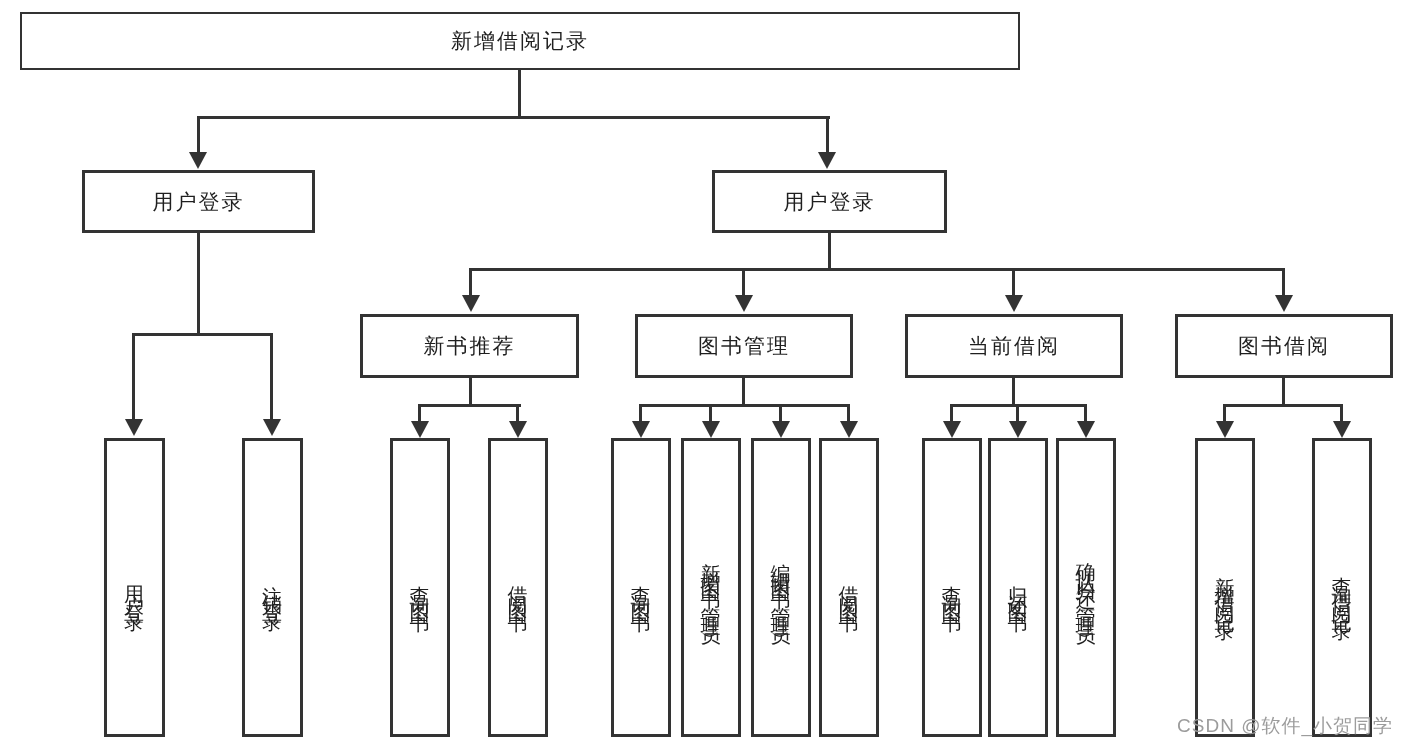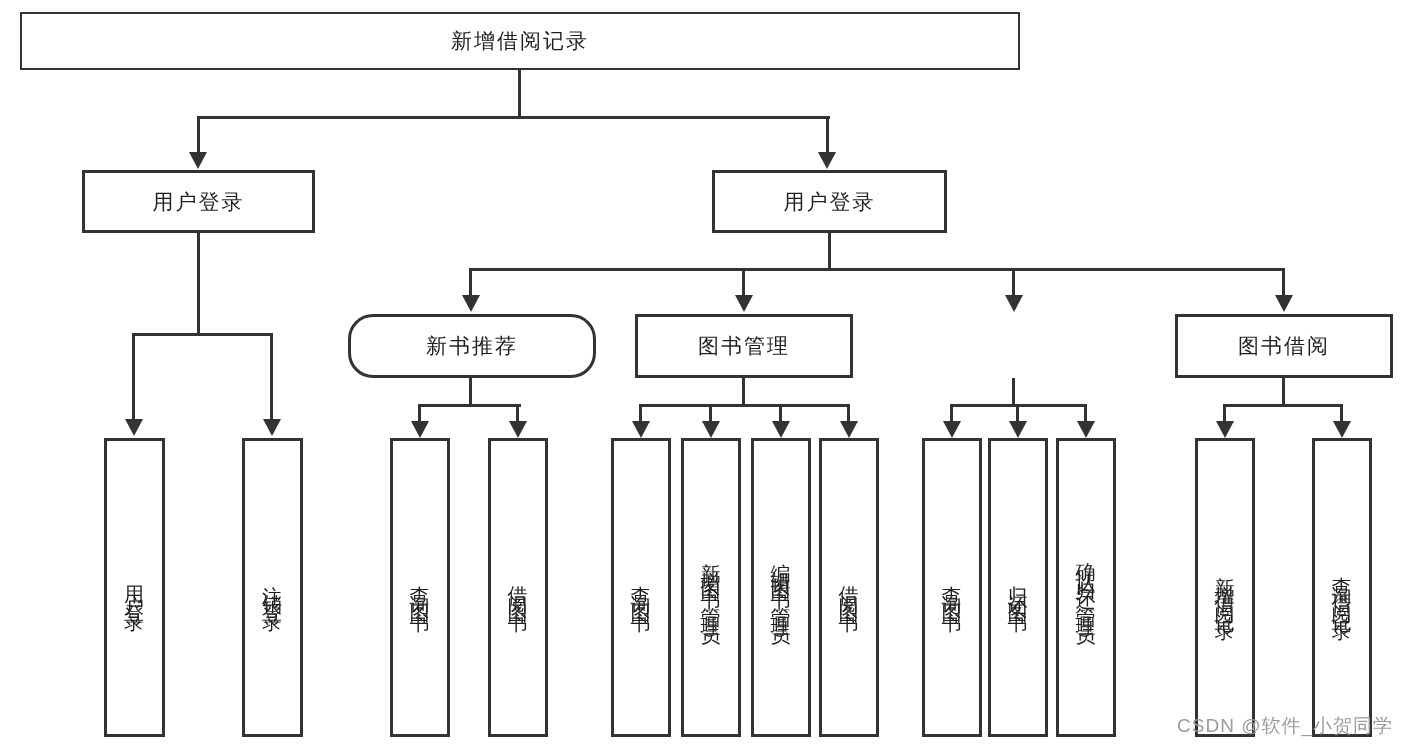--- a/index.html
+++ b/index.html
@@ -63,25 +63,28 @@
   <div class="hline" style="left:469px;top:268px;width:816px;"></div>
   <div class="vline" style="left:469px;top:268px;height:28px;"></div>
   <div class="arrow" style="left:462px;top:295px;"></div>
   <div class="vline" style="left:742px;top:268px;height:28px;"></div>
   <div class="arrow" style="left:735px;top:295px;"></div>
   <div class="vline" style="left:1012px;top:268px;height:28px;"></div>
   <div class="arrow" style="left:1005px;top:295px;"></div>
   <div class="vline" style="left:1282px;top:268px;height:28px;"></div>
   <div class="arrow" style="left:1275px;top:295px;"></div>
 
-  <div class="box hlabel" style="left:348px;top:314px;width:248px;height:64px;border-radius:25px;">
+  <div class="box hlabel" style="left:360px;top:314px;width:219px;height:64px;">
     <span>新书推荐</span>
   </div>
   <div class="box hlabel" style="left:635px;top:314px;width:218px;height:64px;">
     <span>图书管理</span>
+  </div>
+  <div class="box hlabel" style="left:905px;top:314px;width:218px;height:64px;">
+    <span>当前借阅</span>
   </div>
   <div class="box hlabel" style="left:1175px;top:314px;width:218px;height:64px;">
     <span>图书借阅</span>
   </div>
 
   <div class="vline" style="left:469px;top:378px;height:29px;"></div>
   <div class="hline" style="left:418px;top:404px;width:103px;"></div>
   <div class="vline" style="left:418px;top:404px;height:18px;"></div>
   <div class="arrow" style="left:411px;top:421px;"></div>
   <div class="vline" style="left:516px;top:404px;height:18px;"></div>

